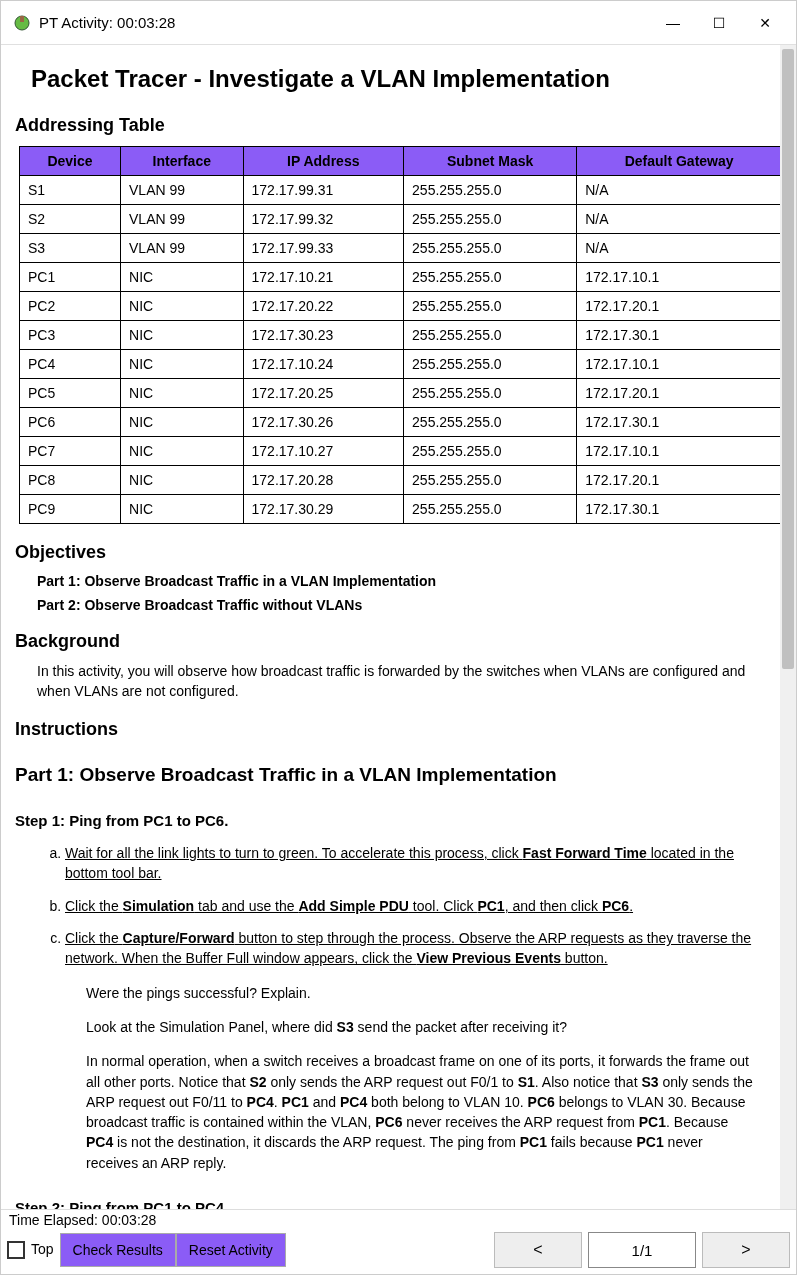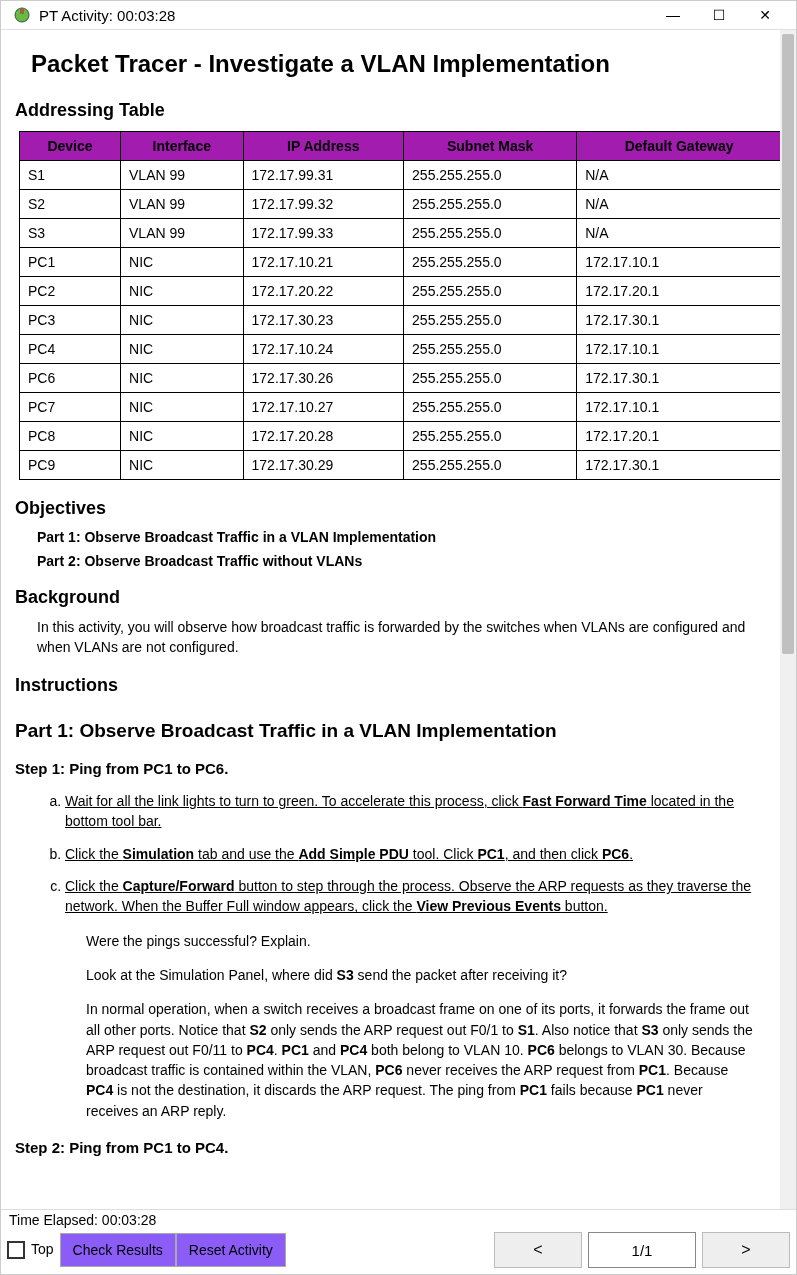--- a/index.html
+++ b/index.html
@@ -10,21 +10,21 @@
     color: #000;
     background: #fff;
     width: 797px;
     height: 1275px;
     display: flex;
     flex-direction: column;
     overflow: hidden;
     border: 1px solid #ccc;
   }
   .titlebar {
-    height: 29px;
+    height: 44px;
     display: flex;
     align-items: center;
     padding: 0 8px 0 12px;
     border-bottom: 1px solid #e0e0e0;
   }
   .titlebar .app-icon {
     width: 18px; height: 18px; margin-right: 8px;
   }
   .titlebar .title-text { font-size: 15px; }
   .titlebar .spacer { flex: 1; }
@@ -49,34 +49,34 @@
     width: 16px; background: #f0f0f0;
   }
   .scroll-thumb {
     position: absolute; left: 2px; right: 2px;
     top: 4px; height: 620px;
     background: #c0c0c0; border-radius: 2px;
   }
   h1.page-title { font-size: 24px; font-weight: bold; margin: 8px 0 22px 16px; }
   h2.section { font-size: 18px; font-weight: bold; margin: 18px 0 10px 0; }
   h2.part-title { font-size: 19px; font-weight: bold; margin: 24px 0 18px 0; }
-  h3.step { font-size: 15px; font-weight: bold; margin: 18px 0 14px 0; }
+  h3.step { font-size: 15px; font-weight: bold; margin: 26px 0 14px 0; }
   table.addr {
     border-collapse: collapse;
     width: 100%;
     margin: 6px 0 0 4px;
   }
   table.addr th, table.addr td {
     border: 1px solid #000;
     padding: 6px 8px;
     text-align: left;
     font-size: 14px;
   }
   table.addr th {
-    background: #a21caf;
+    background: #8b5cf6;
     font-weight: bold;
     text-align: center;
   }
   .obj-list { margin: 10px 0 0 22px; }
   .obj-item { font-weight: bold; margin: 8px 0; font-size: 14px; }
   .bg-text { margin: 10px 0 0 22px; line-height: 1.4; max-width: 720px; }
   ol.steps { list-style-type: lower-alpha; padding-left: 50px; margin: 0; text-decoration: underline; }
   ol.steps li { margin: 12px 0; line-height: 1.45; padding-right: 12px; }
   .para { margin: 14px 0 0 71px; line-height: 1.45; padding-right: 20px; }
   .statusbar {
@@ -195,20 +195,27 @@
             <td>172.17.30.1</td>
           </tr>
           <tr>
             <td>PC4</td>
             <td>NIC</td>
             <td>172.17.10.24</td>
             <td>255.255.255.0</td>
             <td>172.17.10.1</td>
           </tr>
           <tr>
+            <td>PC5</td>
+            <td>NIC</td>
+            <td>172.17.20.25</td>
+            <td>255.255.255.0</td>
+            <td>172.17.20.1</td>
+          </tr>
+          <tr>
             <td>PC6</td>
             <td>NIC</td>
             <td>172.17.30.26</td>
             <td>255.255.255.0</td>
             <td>172.17.30.1</td>
           </tr>
           <tr>
             <td>PC7</td>
             <td>NIC</td>
             <td>172.17.10.27</td>

